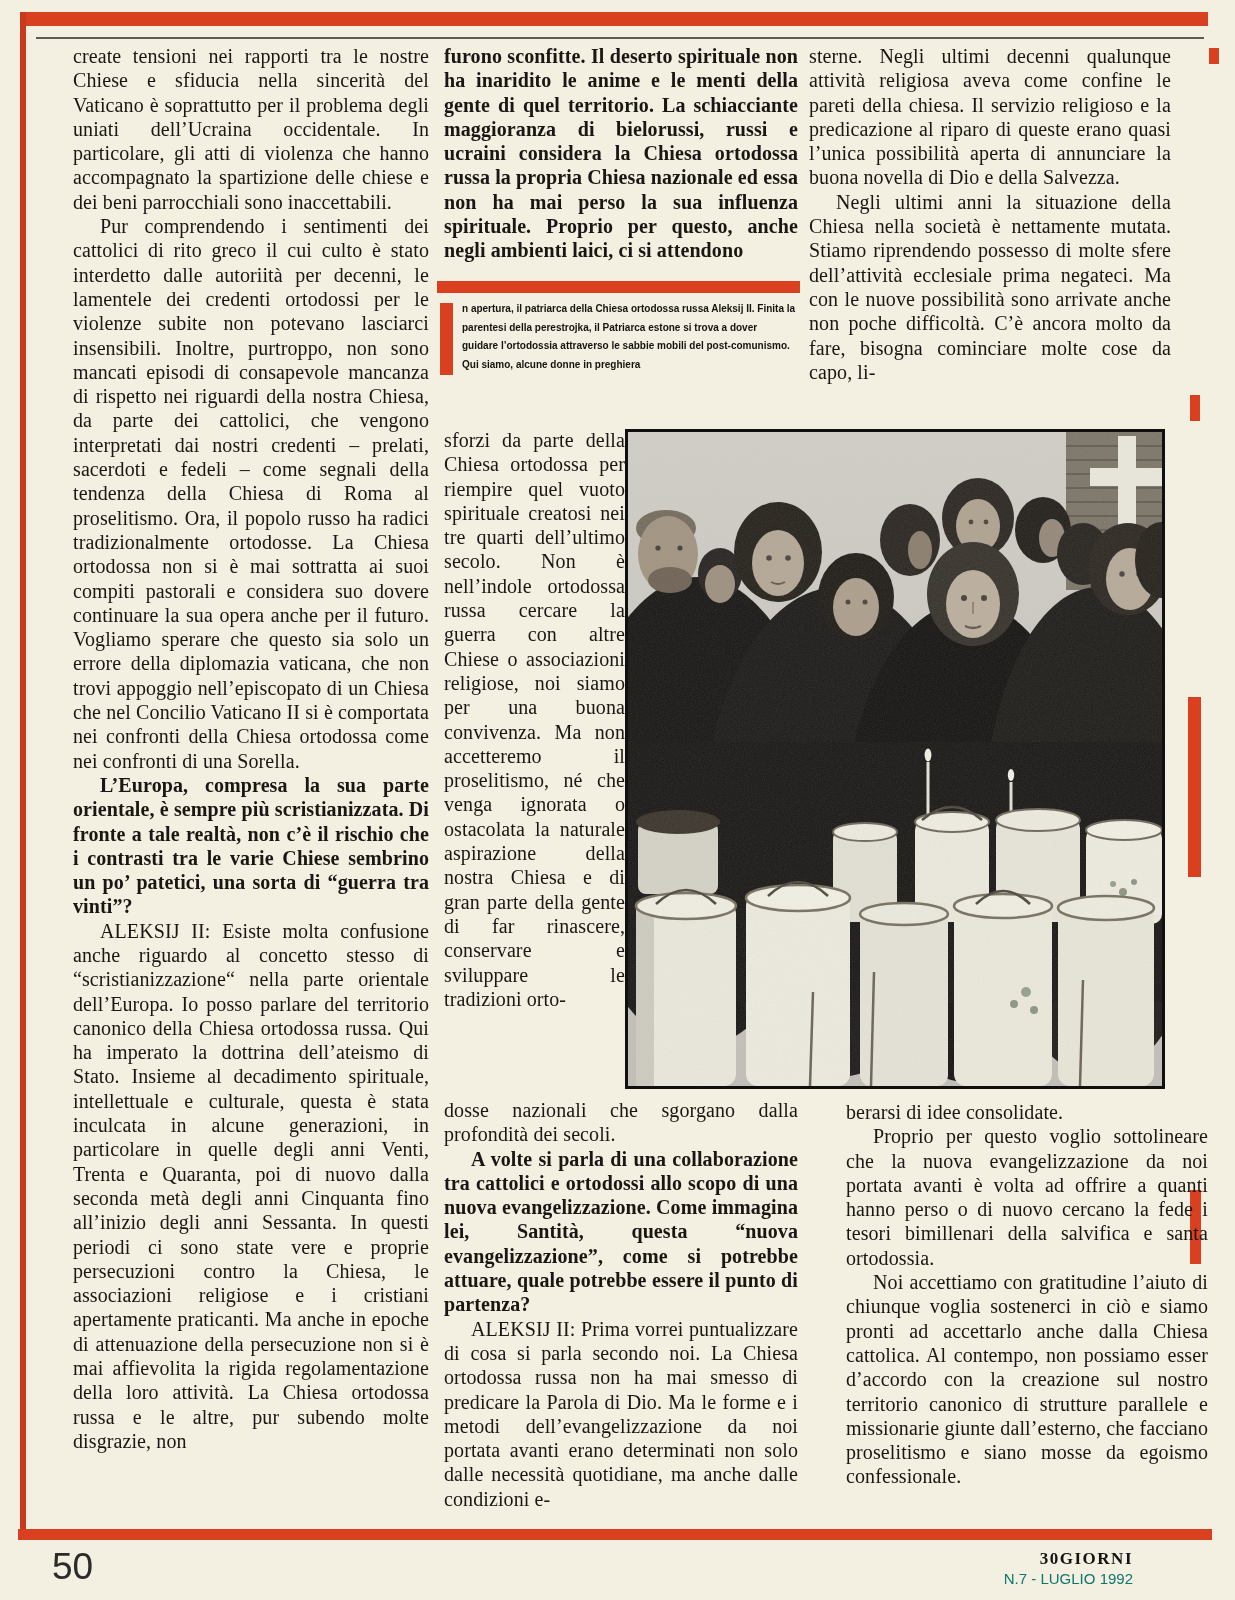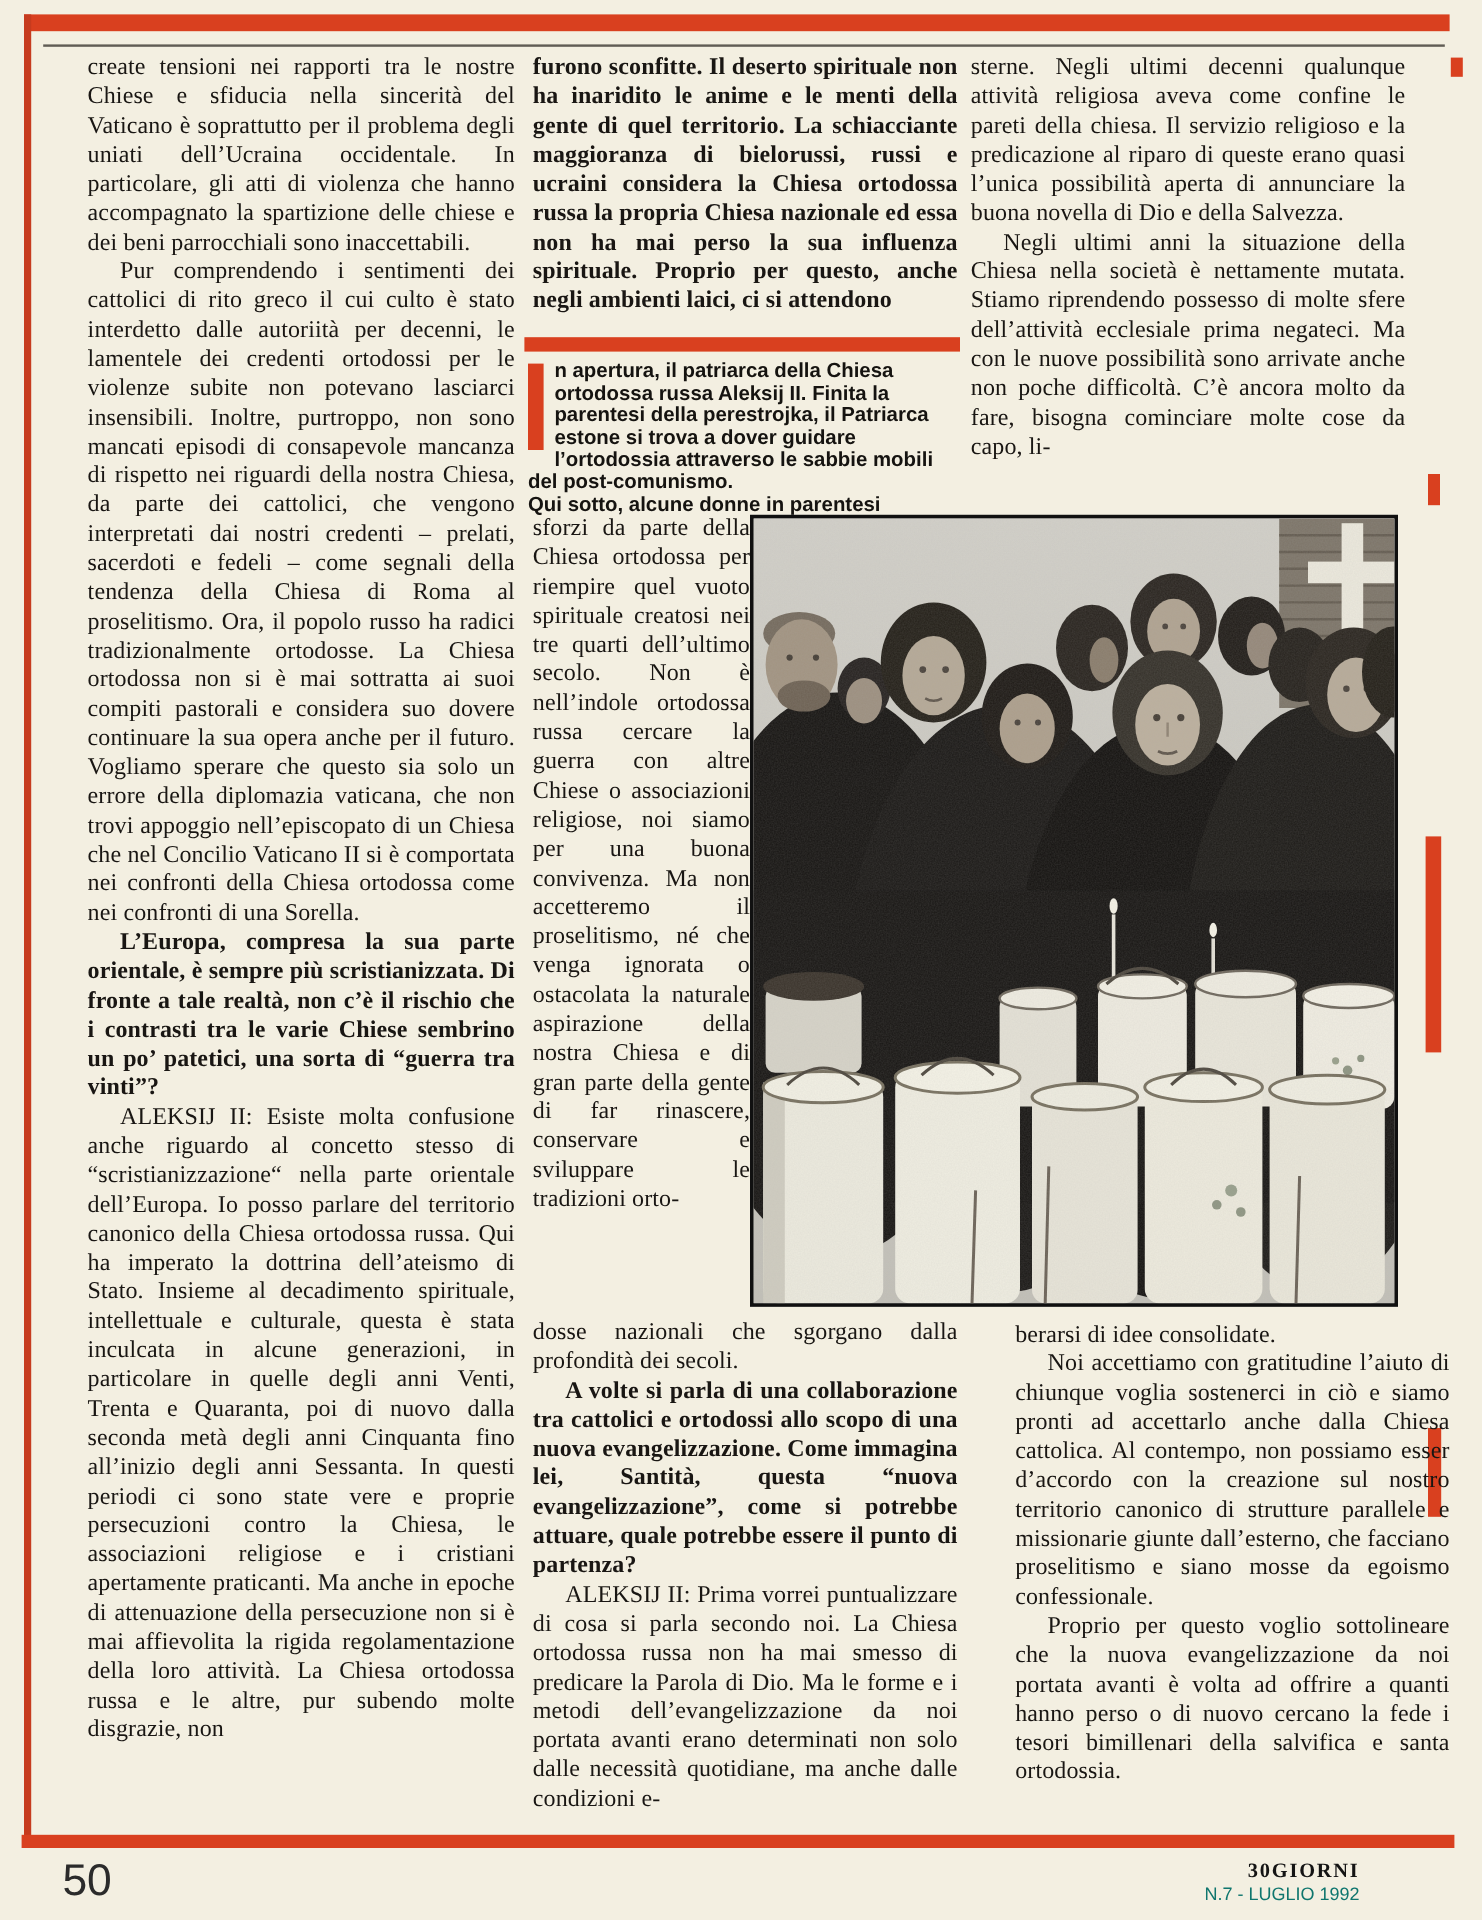--- a/index.html
+++ b/index.html
@@ -30,21 +30,21 @@
   #col2-top{left:444px;top:44px;width:354px;height:228px;overflow:hidden;font-weight:bold;}
   #col2-narrow{left:444px;top:428px;width:181px;height:668px;overflow:hidden;}
   #col2-bottom{left:444px;top:1098px;width:354px;height:428px;overflow:hidden;}
   #col3-top{left:809px;top:44px;width:362px;height:372px;overflow:hidden;}
   #col3-bottom{left:809px;top:1100px;width:362px;height:426px;overflow:hidden;margin-left:37px;}
 
   
   #caption-rule{left:437px;top:281px;width:363px;height:12px;}
   #caption{position:absolute;left:440px;top:300px;width:356px;
            font-family:"Liberation Sans","DejaVu Sans",sans-serif;
-           font-weight:700;font-size:17px;line-height:18.6px;color:#151310;
+           font-weight:700;font-size:10px;line-height:18.6px;color:#151310;
            text-align:left;}
   #caption .dropbar{float:left;width:13px;height:72px;background:#d9401f;margin:3px 9px 0 0;}
   #caption p{margin:0;}
 
   
   #photo{position:absolute;left:625px;top:429px;width:540px;height:660px;
          border:3px solid #101010;box-sizing:border-box;background:#c9c7c0;}
   #photo svg{display:block;width:534px;height:654px;}
 
   
@@ -79,42 +79,42 @@
   </div>
 
   <div id="col2-top" class="col">
     <p class="first">furono sconfitte. Il deserto spirituale non ha inaridito le anime e le menti della gente di quel territorio. La schiacciante maggioranza di bielorussi, russi e ucraini considera la Chiesa ortodossa russa la propria Chiesa nazionale ed essa non ha mai perso la sua influenza spirituale. Proprio per questo, anche negli ambienti laici, ci si attendono</p>
   </div>
 
   <div id="caption-rule" class="red"></div>
   <div id="caption">
     <div class="dropbar"></div>
     <p>n apertura, il patriarca della Chiesa ortodossa russa Aleksij II. Finita la parentesi della perestrojka, il Patriarca estone si trova a dover guidare l’ortodossia attraverso le sabbie mobili del post-comunismo.</p>
-    <p>Qui sotto, alcune donne in parentesi</p>
+    <p>Qui siamo, alcune donne in preghiera</p>
   </div>
 
   <div id="col2-narrow" class="col">
     <p class="first">sforzi da parte della Chiesa ortodossa per riempire quel vuoto spirituale creatosi nei tre quarti dell’ultimo secolo. Non è nell’indole ortodossa russa cercare la guerra con altre Chiese o associazioni religiose, noi siamo per una buona convivenza. Ma non accetteremo il proselitismo, né che venga ignorata o ostacolata la naturale aspirazione della nostra Chiesa e di gran parte della gente di far rinascere, conservare e sviluppare le tradizioni orto-</p>
   </div>
 
   <div id="col2-bottom" class="col">
     <p class="first">dosse nazionali che sgorgano dalla profondità dei secoli.</p>
     <p class="q">A volte si parla di una collaborazione tra cattolici e ortodossi allo scopo di una nuova evangelizzazione. Come immagina lei, Santità, questa “nuova evangelizzazione”, come si potrebbe attuare, quale potrebbe essere il punto di partenza?</p>
     <p>ALEKSIJ II: Prima vorrei puntualizzare di cosa si parla secondo noi. La Chiesa ortodossa russa non ha mai smesso di predicare la Parola di Dio. Ma le forme e i metodi dell’evangelizzazione da noi portata avanti erano determinati non solo dalle necessità quotidiane, ma anche dalle condizioni e-</p>
   </div>
 
   <div id="col3-top" class="col">
     <p class="first">sterne. Negli ultimi decenni qualunque attività religiosa aveva come confine le pareti della chiesa. Il servizio religioso e la predicazione al riparo di queste erano quasi l’unica possibilità aperta di annunciare la buona novella di Dio e della Salvezza.</p>
     <p>Negli ultimi anni la situazione della Chiesa nella società è nettamente mutata. Stiamo riprendendo possesso di molte sfere dell’attività ecclesiale prima negateci. Ma con le nuove possibilità sono arrivate anche non poche difficoltà. C’è ancora molto da fare, bisogna cominciare molte cose da capo, li-</p>
   </div>
 
   <div id="col3-bottom" class="col">
     <p class="first">berarsi di idee consolidate.</p>
+    <p>Proprio per questo voglio sottolineare che la nuova evangelizzazione da noi portata avanti è volta ad offrire a quanti hanno perso o di nuovo cercano la fede i tesori bimillenari della salvifica e santa ortodossia.</p>
     <p>Noi accettiamo con gratitudine l’aiuto di chiunque voglia sostenerci in ciò e siamo pronti ad accettarlo anche dalla Chiesa cattolica. Al contempo, non possiamo esser d’accordo con la creazione sul nostro territorio canonico di strutture parallele e missionarie giunte dall’esterno, che facciano proselitismo e siano mosse da egoismo confessionale.</p>
-    <p>Proprio per questo voglio sottolineare che la nuova evangelizzazione da noi portata avanti è volta ad offrire a quanti hanno perso o di nuovo cercano la fede i tesori bimillenari della salvifica e santa ortodossia.</p>
   </div>
 
   <div id="photo" role="img" aria-label="Alcune donne in preghiera: folla di donne anziane con fazzoletti scuri dietro una fila di bidoni del latte bianchi con candele accese, davanti a un muro di mattoni con croce bianca">
     <svg viewBox="0 0 534 654" xmlns="http://www.w3.org/2000/svg">
       <defs>
         <filter id="grain" x="0" y="0" width="100%" height="100%">
           <feTurbulence type="fractalNoise" baseFrequency="0.85" numOctaves="2" result="n"></feTurbulence>
           <feColorMatrix in="n" type="matrix" values="0 0 0 0 0.45  0 0 0 0 0.44  0 0 0 0 0.42  0 0 0 0.35 0"></feColorMatrix>
         </filter>
         <linearGradient id="skyg" x1="0" y1="0" x2="0" y2="1">

